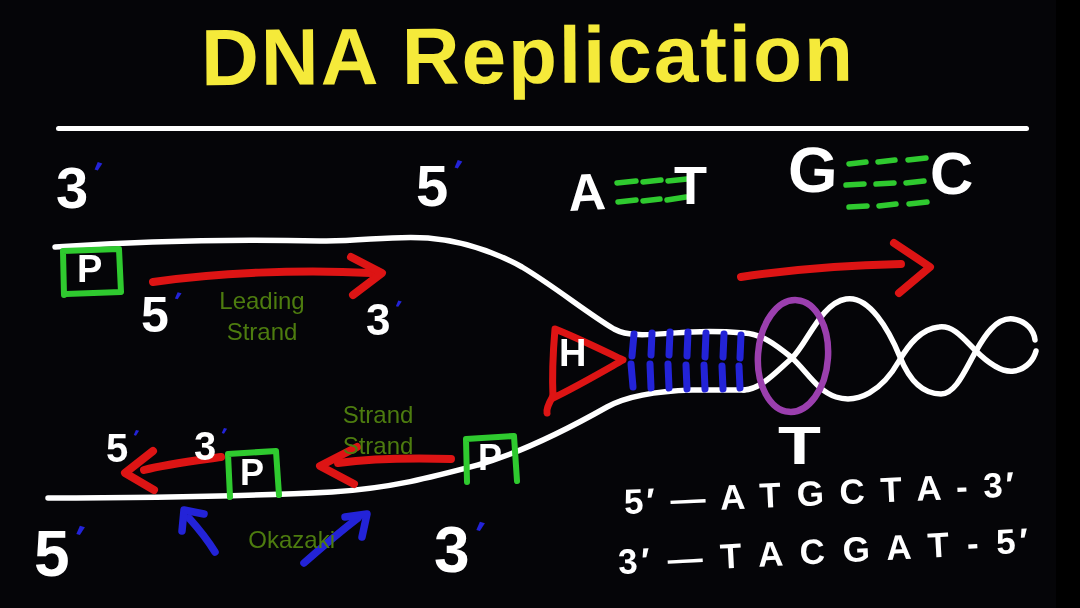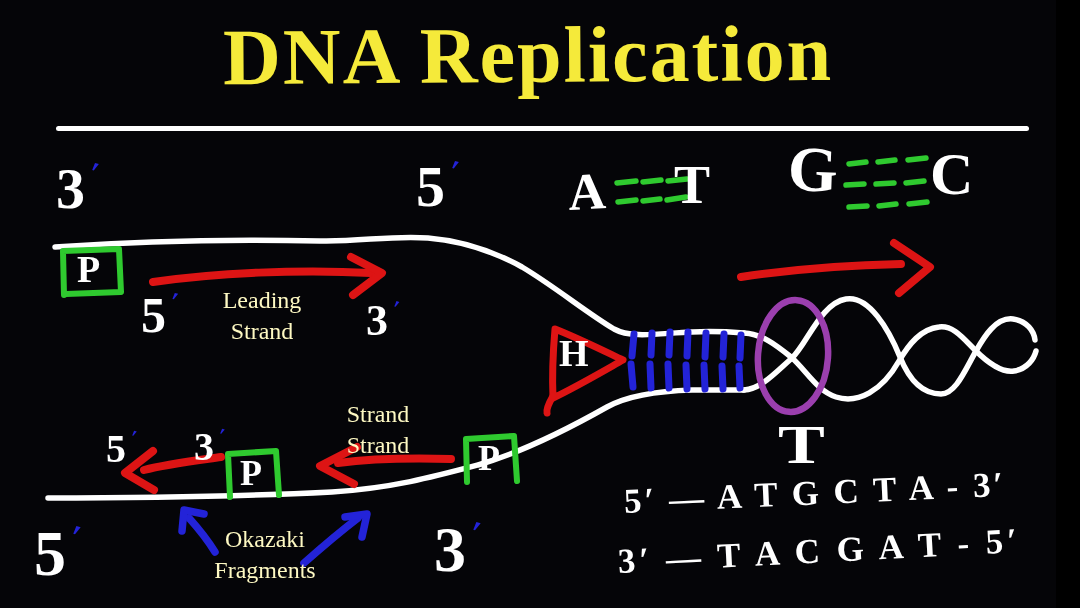--- a/index.html
+++ b/index.html
@@ -1,36 +1,36 @@
 <!DOCTYPE html>
 <html style="--background: #050508; --title: #f5ea3a; --white: #ffffff; --red: #dd1414; --blue: #2323d8; --green: #2fca2f; --purple: #9b3fae;"><head>
 <meta charset="utf-8">
 <style>
   html,body{margin:0;padding:0;background:#000;}
   .stage{
     position:relative;width:1056px;height:608px;overflow:hidden;
     background:var(--background,#050508);
-    font-family:Liberation Serif, serif;
+    font-family:Liberation Sans, sans-serif;
   }
   .stage svg{position:absolute;left:0;top:0;}
   .lbl{position:absolute;color:#fff;line-height:1;white-space:nowrap;}
   .hand{font-weight:bold;}
   .title{
     position:absolute;left:0;right:0;top:10px;text-align:center;
     color:var(--title,#f5ea3a);font-size:80px;font-weight:bold;letter-spacing:2px;
     transform:rotate(-0.4deg);
   }
   .underline{position:absolute;left:56px;top:126px;width:973px;height:5px;
     background:#fff;border-radius:3px;}
   .end-label .digit{color:#fff;}
   .end-label .prime{
     color:var(--blue,#2222dd);font-size:0.55em;font-weight:bold;display:inline-block;
     transform:rotate(16deg);vertical-align:0.75em;margin-left:4px;
   }
-  .anno{position:absolute;color:#fef9c3;font-size:24px;line-height:31px;text-align:center;}
+  .anno{position:absolute;color:#4d7c0f;font-size:24px;line-height:31px;text-align:center;}
   .seq{position:absolute;color:#fff;font-size:35px;font-weight:bold;letter-spacing:3px;
     transform-origin:left center;white-space:nowrap;}
 </style>
 </head>
 <body>
 
 <div class="stage">
 
   <svg width="1080" height="608" viewBox="0 0 1080 608">
 
@@ -121,23 +121,22 @@
   <div class="lbl hand end-label" style="left:434px;top:516px;font-size:64px;"><span class="digit">3</span><span class="prime">′</span></div>
 
   <div class="anno" style="left:216px;top:285px;width:92px;">
     <div>Leading</div>
     <div>Strand</div>
   </div>
   <div class="anno" style="left:340px;top:399px;width:76px;">
     <div>Strand</div>
     <div>Strand</div>
   </div>
-  <div class="anno" style="left:195px;top:524px;width:140px;">
+  <div class="anno" style="left:195px;top:524px;width:140px;text-align:right;">
     <div>Okazaki</div>
-    <div>Fragments</div>
   </div>
 
   <div class="lbl hand" style="left:568px;top:166px;font-size:52px;transform:rotate(-3deg);">A</div>
   <div class="lbl hand" style="left:674px;top:158px;font-size:54px;">T</div>
   <div class="lbl hand" style="left:788px;top:138px;font-size:64px;transform:rotate(2deg);">G</div>
   <div class="lbl hand" style="left:930px;top:144px;font-size:60px;">C</div>
 
   <div class="lbl hand" style="left:559px;top:334px;font-size:38px;">H</div>
   <div class="lbl hand" style="left:77px;top:250px;font-size:38px;">P</div>
   <div class="lbl hand" style="left:240px;top:455px;font-size:36px;">P</div>

